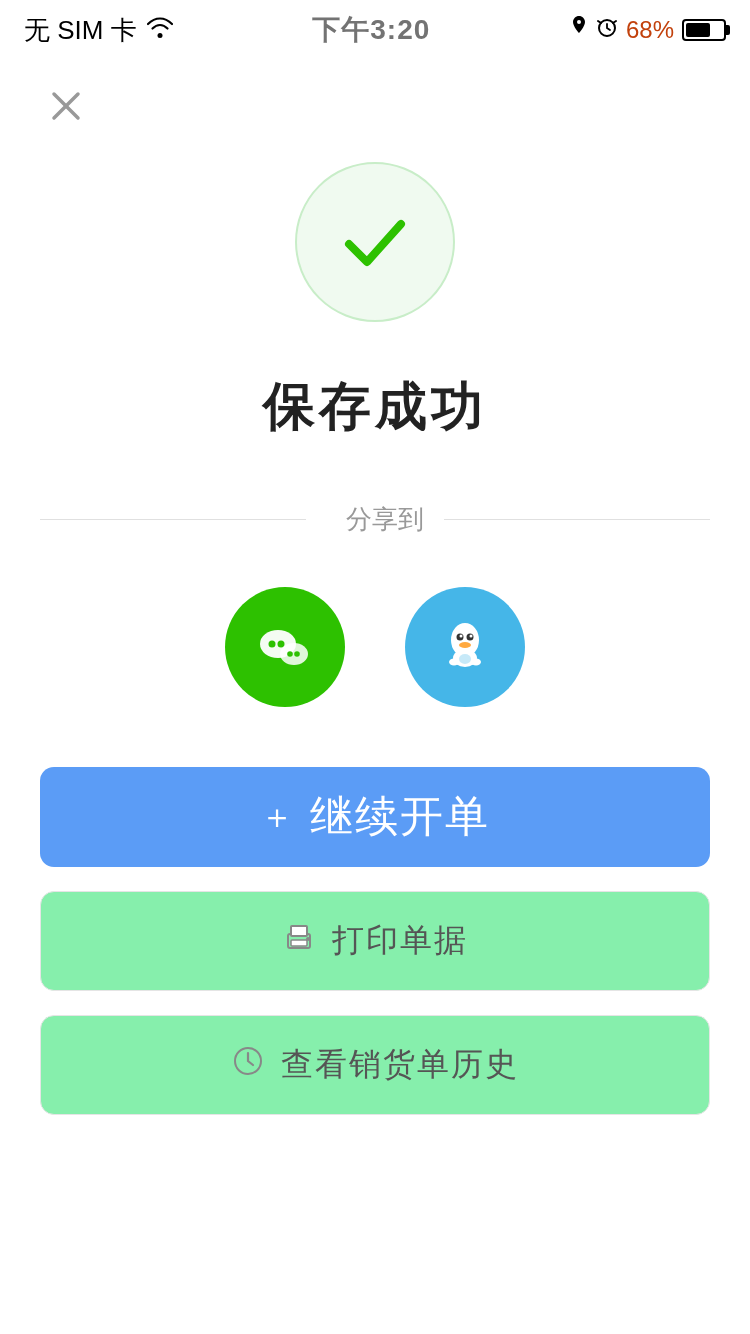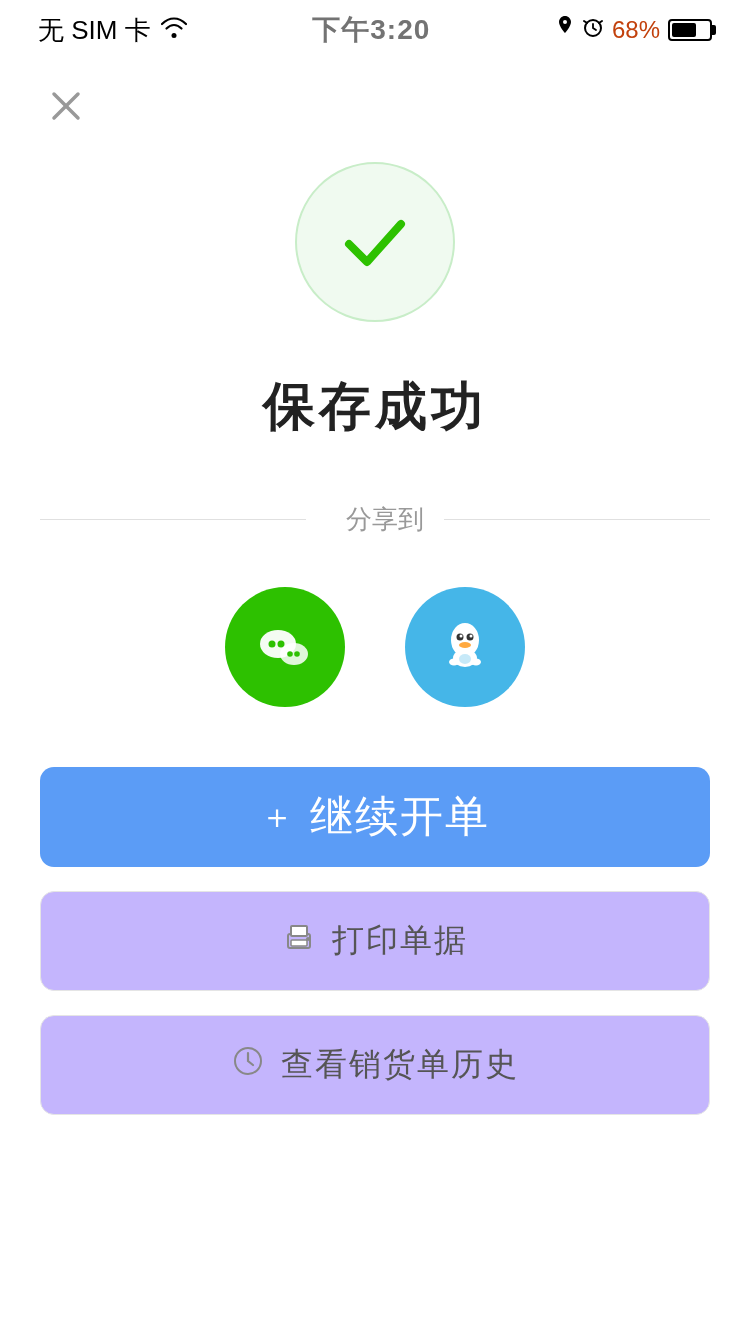--- a/index.html
+++ b/index.html
@@ -14,21 +14,21 @@
     }
 
     
     .status-bar {
       width: 100%;
       height: 60px;
       background: #ffffff;
       display: flex;
       align-items: center;
       justify-content: space-between;
-      padding: 0 38px;
+      padding: 0 24px;
     }
     .status-left {
       display: flex;
       align-items: center;
       gap: 10px;
       font-size: 26px;
       color: #000;
       font-weight: 500;
     }
     .wifi-icon {
@@ -192,21 +192,21 @@
       gap: 16px;
       cursor: pointer;
       border: none;
     }
     .btn-primary {
       background: #5B9CF6;
       color: #ffffff;
       font-weight: 500;
     }
     .btn-secondary {
-      background: #c4b5fd;
+      background: #86efac;
       color: #555555;
       border: 1px solid #e5e5e5;
       font-weight: 400;
     }
     .btn-icon {
       font-size: 34px;
     }
   </style>
 </head>
 <body>

